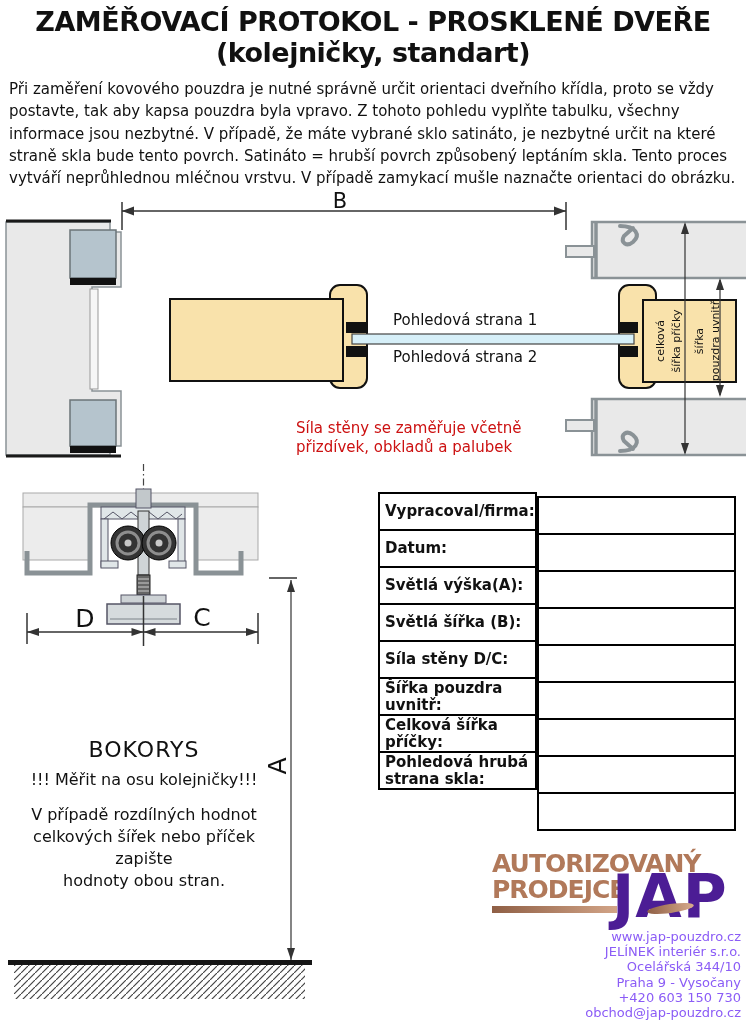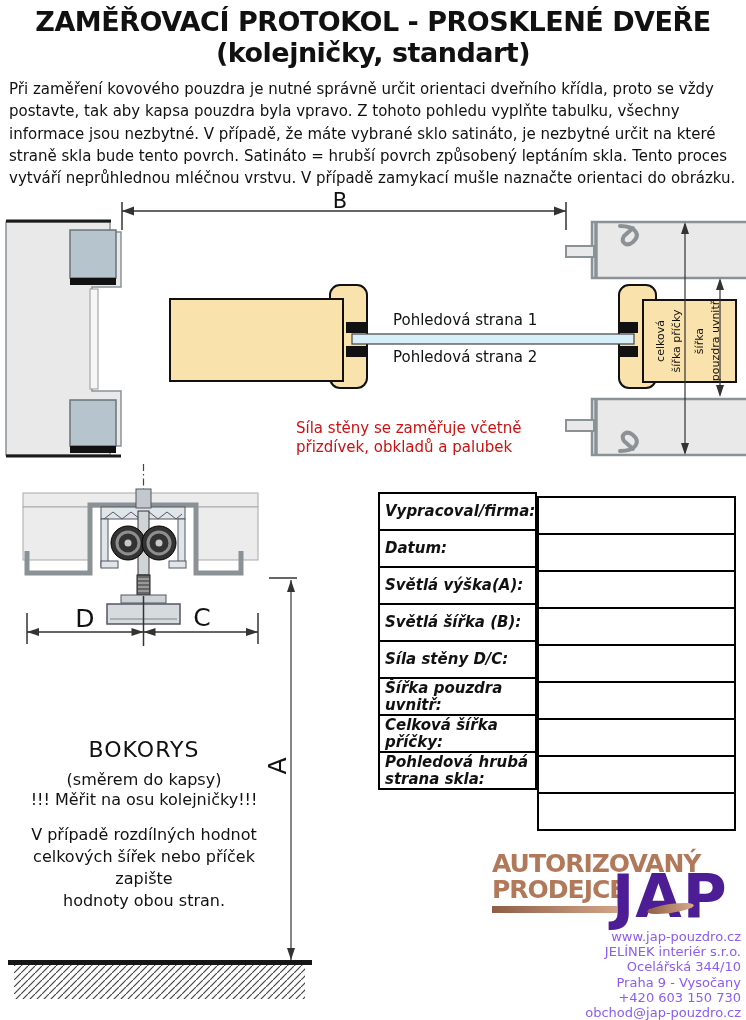--- a/index.html
+++ b/index.html
@@ -12,21 +12,21 @@
   svg{position:absolute;}
   .diag-top{left:0;top:190px;}
   .diag-side{left:0;top:460px;}
   svg text{font-family:"DejaVu Sans","Liberation Sans",sans-serif;fill:#111;}
   text.dim{font-size:21px;}
   text.dimbig{font-size:25px;}
   text.lbl{font-size:15px;}
   text.red{font-size:15px;fill:#cc1111;}
   text.rot{font-size:11px;}
   
-  table.form-col{position:absolute;border-collapse:collapse;table-layout:fixed;font-style:italic;}
+  table.form-col{position:absolute;border-collapse:collapse;table-layout:fixed;}
   table.labels{left:378px;top:492px;width:159px;}
   table.values{left:537px;top:496px;width:199px;}
   table.form-col td{border:2px solid #000;height:37px;box-sizing:border-box;
         padding:0 2px 0 5px;font-weight:bold;font-size:15px;line-height:17px;vertical-align:middle;}
   table.values td{padding:0;}
   
   .bok{position:absolute;left:8px;top:730px;width:272px;text-align:center;}
   .bok-title{font-size:22px;line-height:40px;letter-spacing:1px;}
   .bok-sub,.bok-warn{font-size:16px;line-height:20px;}
   .bok-note{margin-top:14px;font-size:16px;line-height:22px;}
@@ -191,21 +191,20 @@
     <text class="dimbig" transform="rotate(-90 278 766)" x="278" y="774" text-anchor="middle">A</text>
 
     <g>
       <rect x="8" y="960" width="304" height="5" fill="#161616"></rect>
       <rect x="14" y="965" width="291" height="34" fill="url(#hatchp)"></rect>
     </g>
   </svg>
 
   <div class="bok">
     <div class="bok-title">BOKORYS</div>
-    <div class="bok-sub">(směrem do kapsy)</div>
     <div class="bok-warn">!!! Měřit na osu kolejničky!!!</div>
     <div class="bok-note">
       <div>V případě rozdílných hodnot</div>
       <div>celkových šířek nebo příček zapište</div>
       <div>hodnoty obou stran.</div>
     </div>
   </div>
 
   <table class="form-col labels">
     <tbody>

